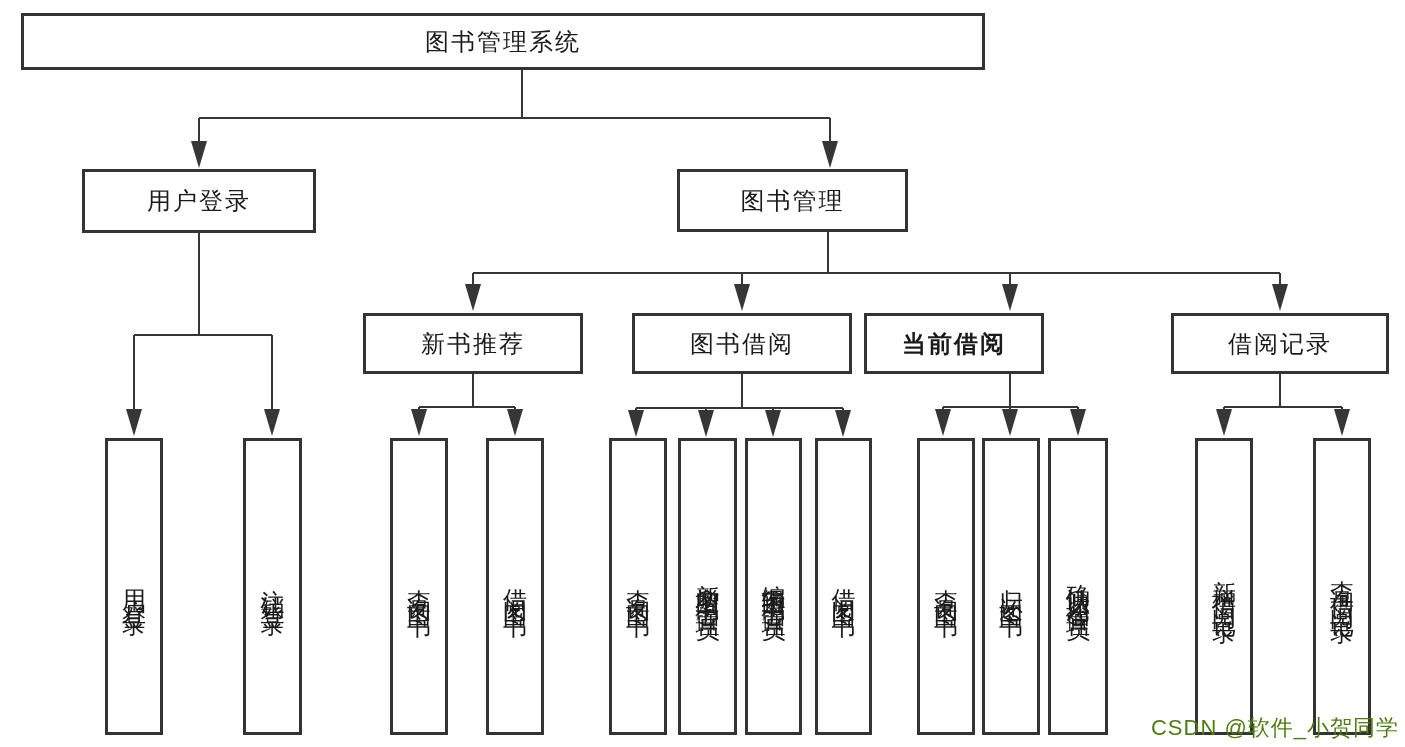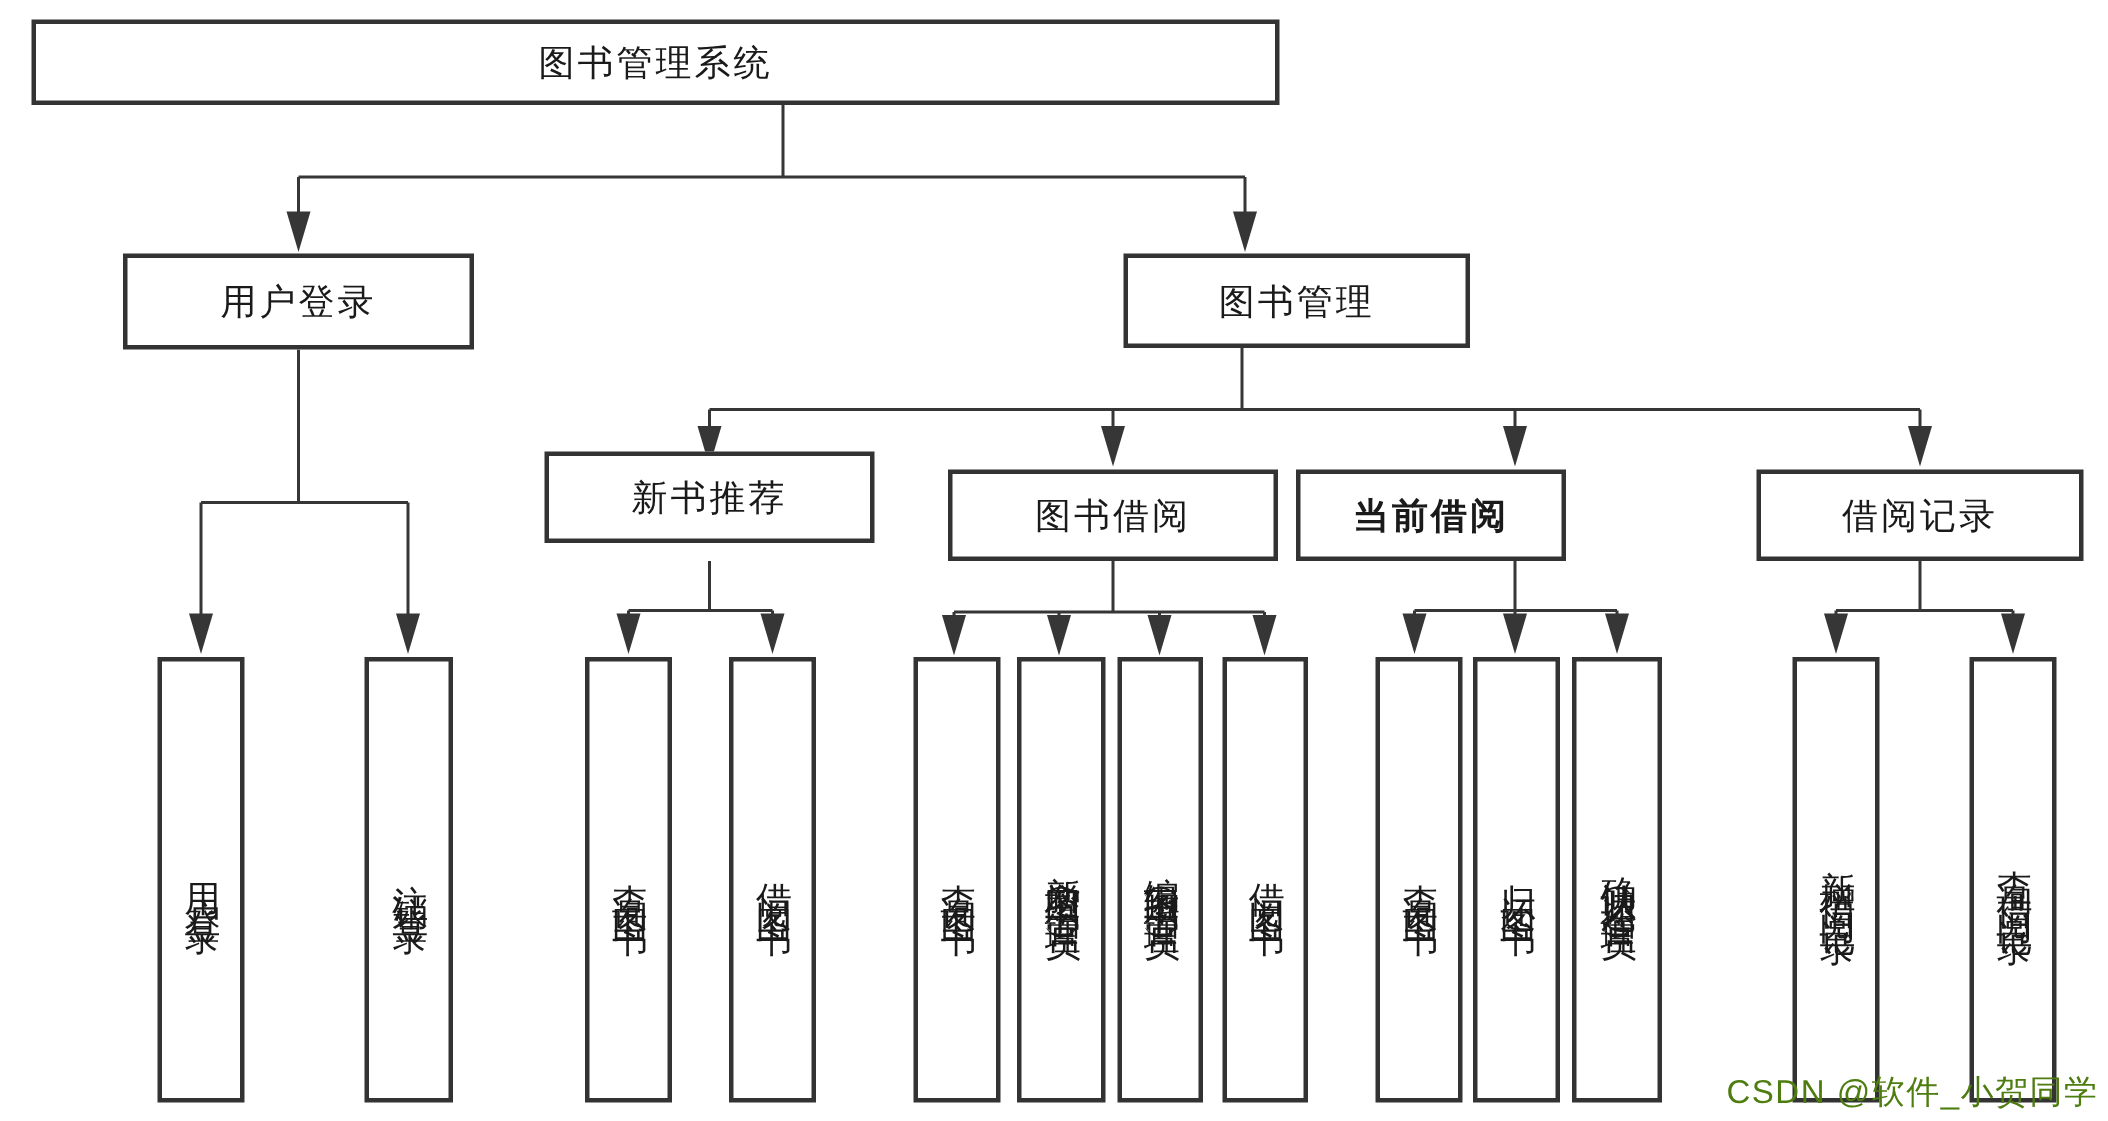--- a/index.html
+++ b/index.html
@@ -53,32 +53,32 @@
       <polygon points="765,410 781,410 773,437"></polygon>
       <polygon points="835,410 851,410 843,437"></polygon>
       <polygon points="935,409 951,409 943,436"></polygon>
       <polygon points="1002,409 1018,409 1010,436"></polygon>
       <polygon points="1070,409 1086,409 1078,436"></polygon>
       <polygon points="1216,409 1232,409 1224,436"></polygon>
       <polygon points="1334,409 1350,409 1342,436"></polygon>
     </g>
   </svg>
 
-  <div class="node" style="left:21px;top:13px;width:832px;height:57px;">
+  <div class="node" style="left:21px;top:13px;width:964px;height:57px;">
     <span>图书管理系统</span>
   </div>
 
   <div class="node" style="left:82px;top:169px;width:234px;height:64px;">
     <span>用户登录</span>
   </div>
-  <div class="node" style="left:749px;top:169px;width:231px;height:63px;text-align:center;">
+  <div class="node" style="left:677px;top:169px;width:231px;height:63px;text-align:center;">
     <span>图书管理</span>
   </div>
 
-  <div class="node" style="left:363px;top:301px;width:220px;height:61px;">
+  <div class="node" style="left:363px;top:313px;width:220px;height:61px;">
     <span>新书推荐</span>
   </div>
   <div class="node" style="left:632px;top:313px;width:220px;height:61px;font-family:Liberation Serif, serif;">
     <span>图书借阅</span>
   </div>
   <div class="node" style="left:864px;top:313px;width:180px;height:61px;font-weight:bold;">
     <span>当前借阅</span>
   </div>
   <div class="node" style="left:1171px;top:313px;width:218px;height:61px;">
     <span>借阅记录</span>

